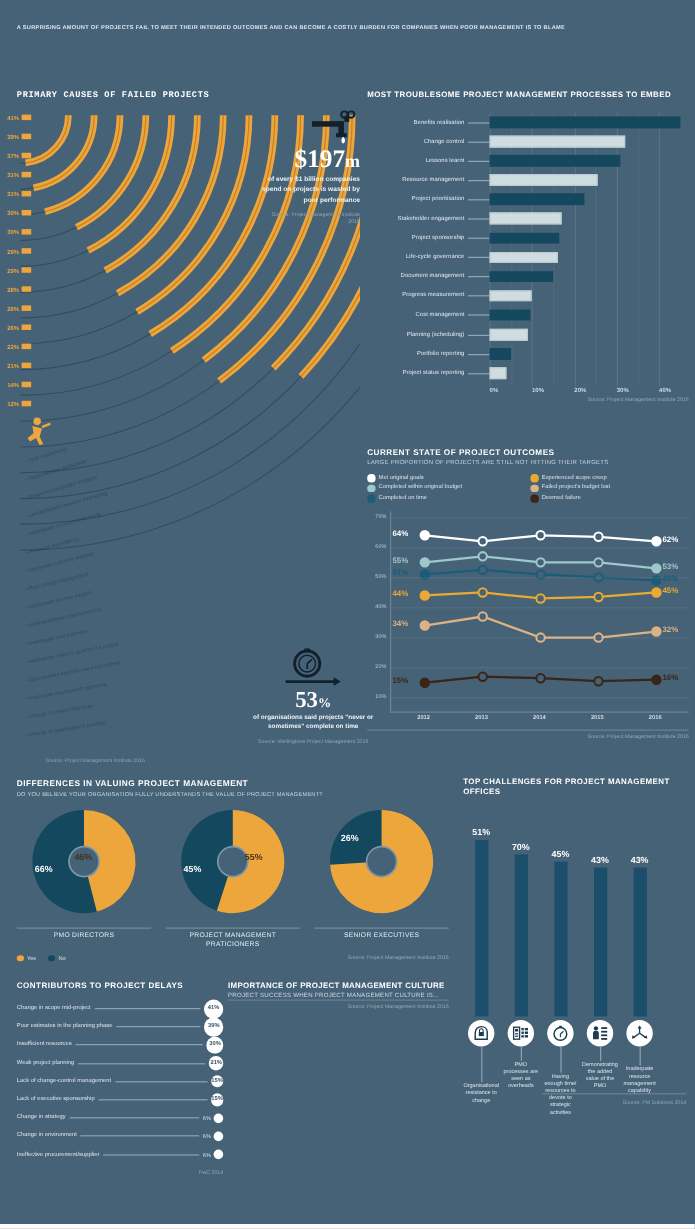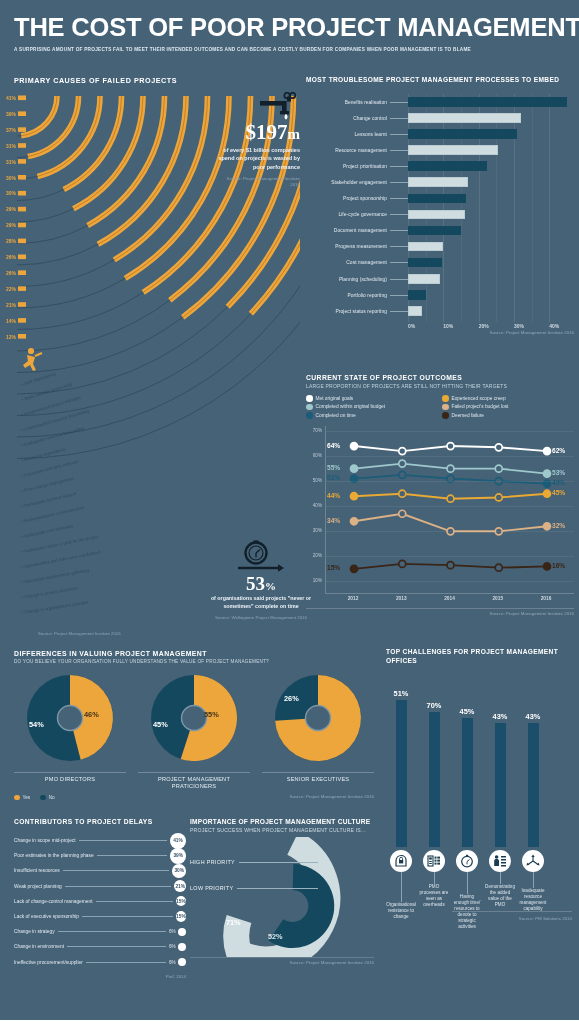--- a/index.html
+++ b/index.html
@@ -25,21 +25,21 @@
   .sec-title {
     font-size:7.2px; font-weight:bold; letter-spacing:0.55px;
     color:#ffffff;
   }
   .sec-sub {
     font-size:5.6px; letter-spacing:0.2px; color:#cdd9e2; margin-top:2px;
   }
 
   
   #radial { position:absolute; left:0; top:76px; width:300px; height:570px; }
-  #radial .rt { position:absolute; left:14px; top:0; }
+  #radial .rt { position:absolute; left:14px; top:0;font-family:Liberation Mono, monospace; }
   .radial-svg { position:absolute; left:0; top:10px; }
 
   
   #tapstat { position:absolute; left:216px; top:92px; width:84px; text-align:right; }
   .big-money { font-family:"Liberation Serif", serif; font-weight:bold; font-size:21px; line-height:1; color:#fff;}
   .big-money span.m { font-size:15px; }
   .tap-desc { font-size:5.5px; line-height:1.5; color:#edf2f6; font-weight:bold; margin-top:3px;}
   .tap-src { font-size:4.4px; line-height:1.35; color:#8ea4b3; margin-top:5px;}
 
   
@@ -146,21 +146,20 @@
   .chal-src { position:absolute; right:0; bottom:-2px; font-size:4.4px; color:#92a9b8;}
   .chal-srcline { position:absolute; right:0; bottom:7px; width:120px; height:1px; background:rgba(255,255,255,0.2);}
   .bottomline { position:absolute; left:0; bottom:0; width:579px; height:4px; background:#fff; }
 </style>
 </head>
 <body>
 
 <div class="page">
 
   <div class="header">
-    <div class="title">THE COST OF POOR PROJECT MANAGEMENT</div>
     <div class="subtitle">A SURPRISING AMOUNT OF PROJECTS FAIL TO MEET THEIR INTENDED OUTCOMES AND CAN BECOME A COSTLY BURDEN FOR COMPANIES WHEN POOR MANAGEMENT IS TO BLAME</div>
   </div>
 
   <div id="radial">
     <div class="rt sec-title">PRIMARY CAUSES OF FAILED PROJECTS</div>
     <svg class="radial-svg" id="radialSvg" width="300" height="560" viewBox="0 0 300 560">
         <path d="M 57 10 A 40 40 0 0 1 21.27580486260452 49.77081207087589" fill="none" stroke="#eda63c" stroke-width="5.6"></path>
         <path d="M 57 10 A 40 40 0 0 1 21.27580486260452 49.77081207087589" fill="none" stroke="#c77f22" stroke-width="1"></path>
         <path d="M 21.27580486260452 49.77081207087589 A 40 40 0 0 1 17 50" fill="none" stroke="rgba(20,50,70,0.45)" stroke-width="0.9"></path>
         <text x="16" y="14" text-anchor="end" font-size="5" font-family="&quot;Liberation Sans&quot;, sans-serif" font-weight="bold" fill="#eda63c">41%</text>
@@ -531,21 +530,21 @@
 
   <div id="donutsec">
     <div class="sec-title">DIFFERENCES IN VALUING PROJECT MANAGEMENT</div>
     <div class="sec-sub">DO YOU BELIEVE YOUR ORGANISATION FULLY UNDERSTANDS THE VALUE OF PROJECT MANAGEMENT?</div>
     <div class="donuts" id="donutRow">
         <div class="donut-box"><svg width="112" height="96" viewBox="0 0 112 96">
             <circle cx="56" cy="48" r="43" fill="#14485f"></circle>
             <path d="M 56 48 L 56 5 A 43 43 0 0 1 66.69366514808875 89.64907592853113 Z" fill="#eda63c"></path>
             <circle cx="56" cy="48" r="12.5" fill="#466277"></circle>
             <circle cx="56" cy="48" r="12.5" fill="none" stroke="#7c97a8" stroke-width="1.4"></circle>
-          </svg><div class="dk" style="color: rgb(66, 51, 26); left: 70px; top: 40px;">46%</div><div class="dk" style="color: rgb(255, 255, 255); left: 15px; top: 50px;">54%</div><div class="donut-cap">PMO DIRECTORS</div></div>
+          </svg><div class="dk" style="color: rgb(66, 51, 26); left: 48px; top: 40px;">46%</div><div class="dk" style="color: rgb(255, 255, 255); left: 15px; top: 50px;">66%</div><div class="donut-cap">PMO DIRECTORS</div></div>
         <div class="donut-box"><svg width="112" height="96" viewBox="0 0 112 96">
             <circle cx="56" cy="48" r="43" fill="#14485f"></circle>
             <path d="M 56 48 L 56 5 A 43 43 0 1 1 42.712269241877244 88.8954302006916 Z" fill="#eda63c"></path>
             <circle cx="56" cy="48" r="12.5" fill="#466277"></circle>
             <circle cx="56" cy="48" r="12.5" fill="none" stroke="#7c97a8" stroke-width="1.4"></circle>
           </svg><div class="dk" style="color: rgb(66, 51, 26); left: 66px; top: 40px;">55%</div><div class="dk" style="color: rgb(255, 255, 255); left: 15px; top: 50px;">45%</div><div class="donut-cap">PROJECT MANAGEMENT PRATICIONERS</div></div>
         <div class="donut-box"><svg width="112" height="96" viewBox="0 0 112 96">
             <circle cx="56" cy="48" r="43" fill="#14485f"></circle>
             <path d="M 56 48 L 56 5 A 43 43 0 1 1 13.08485067758432 50.69999233976046 Z" fill="#eda63c"></path>
             <circle cx="56" cy="48" r="12.5" fill="#466277"></circle>
@@ -616,36 +615,20 @@
           <div style="font-size: 4.6px; color: rgb(219, 228, 235); margin-right: 2px;">6%</div>
           <div class="ct-bub" style="width: 8.32px; height: 8.32px; font-size: 0px;"></div>
         </div>
       </div>
     <div class="ct-src">PwC 2014</div>
   </div>
 
   <div id="culture">
     <div class="sec-title">IMPORTANCE OF PROJECT MANAGEMENT CULTURE</div>
     <div class="sec-sub">PROJECT SUCCESS WHEN PROJECT MANAGEMENT CULTURE IS...</div>
-    <div class="cul-wrap">
-      <svg width="184" height="120" viewBox="0 0 184 120" style="position:absolute;left:0;top:0">
-        <path d="M 103 6 A 54 54 0 1 1 49 116 A 54 54 0 0 1 49 82" fill="none" stroke="#cfdde1" stroke-width="26"></path>
-        <path d="M 103 40 A 29 29 0 1 1 86 93" fill="none" stroke="#14485f" stroke-width="26"></path>
-      </svg>
-      <div class="cul-leg" style="left:0; top:22px;">
-        <span class="t">HIGH PRIORITY</span>
-          <span class="l"></span>
-      </div>
-      <div class="cul-leg" style="left:0; top:48px;">
-        <span class="t">LOW PRIORITY</span>
-          <span class="l"></span>
-      </div>
-      <div class="cul-val" style="left:36px; top:81px; color:#ffffff;">71%</div>
-      <div class="cul-val" style="left:78px; top:95px; color:#dbe6ea;">52%</div>
-    </div>
     <div class="cul-src">Source: Project Management Institute 2016</div>
   </div>
 
   <div id="chal">
     <div class="sec-title">TOP CHALLENGES FOR PROJECT MANAGEMENT OFFICES</div>
     <div class="chal-plot" id="chalPlot">
         <div class="chal-col" style="left: 0px; height: 245px;">
           <div style="height:15.4909090909091px"></div>
           <div class="chal-val">51%</div>
           <div class="chal-bar" style="height:146.5090909090909px"></div>

